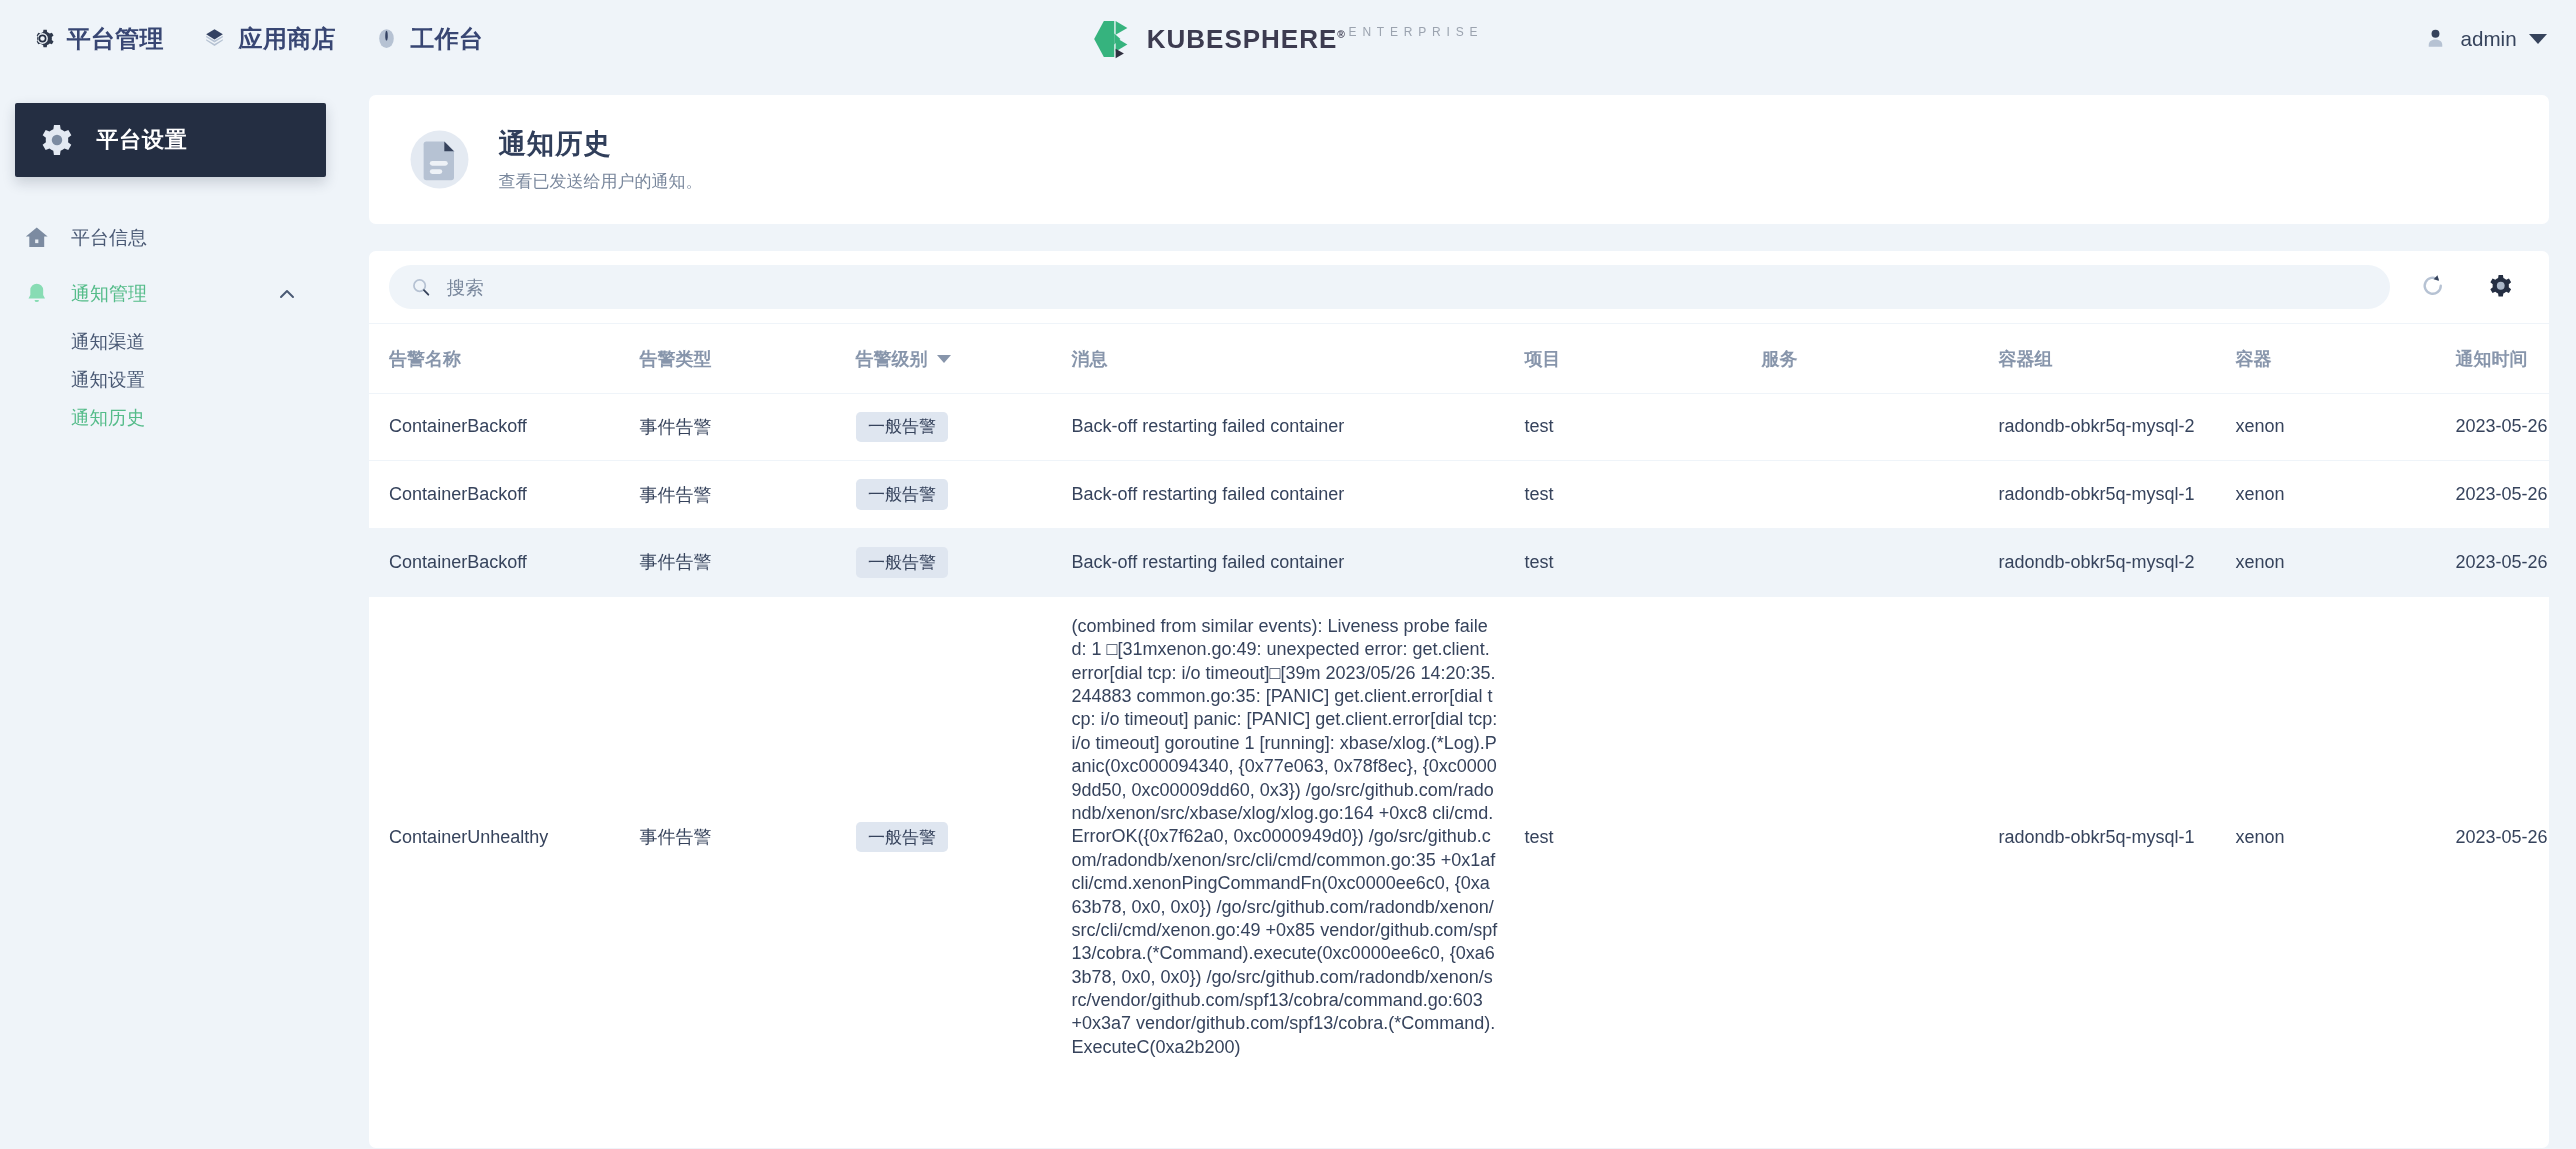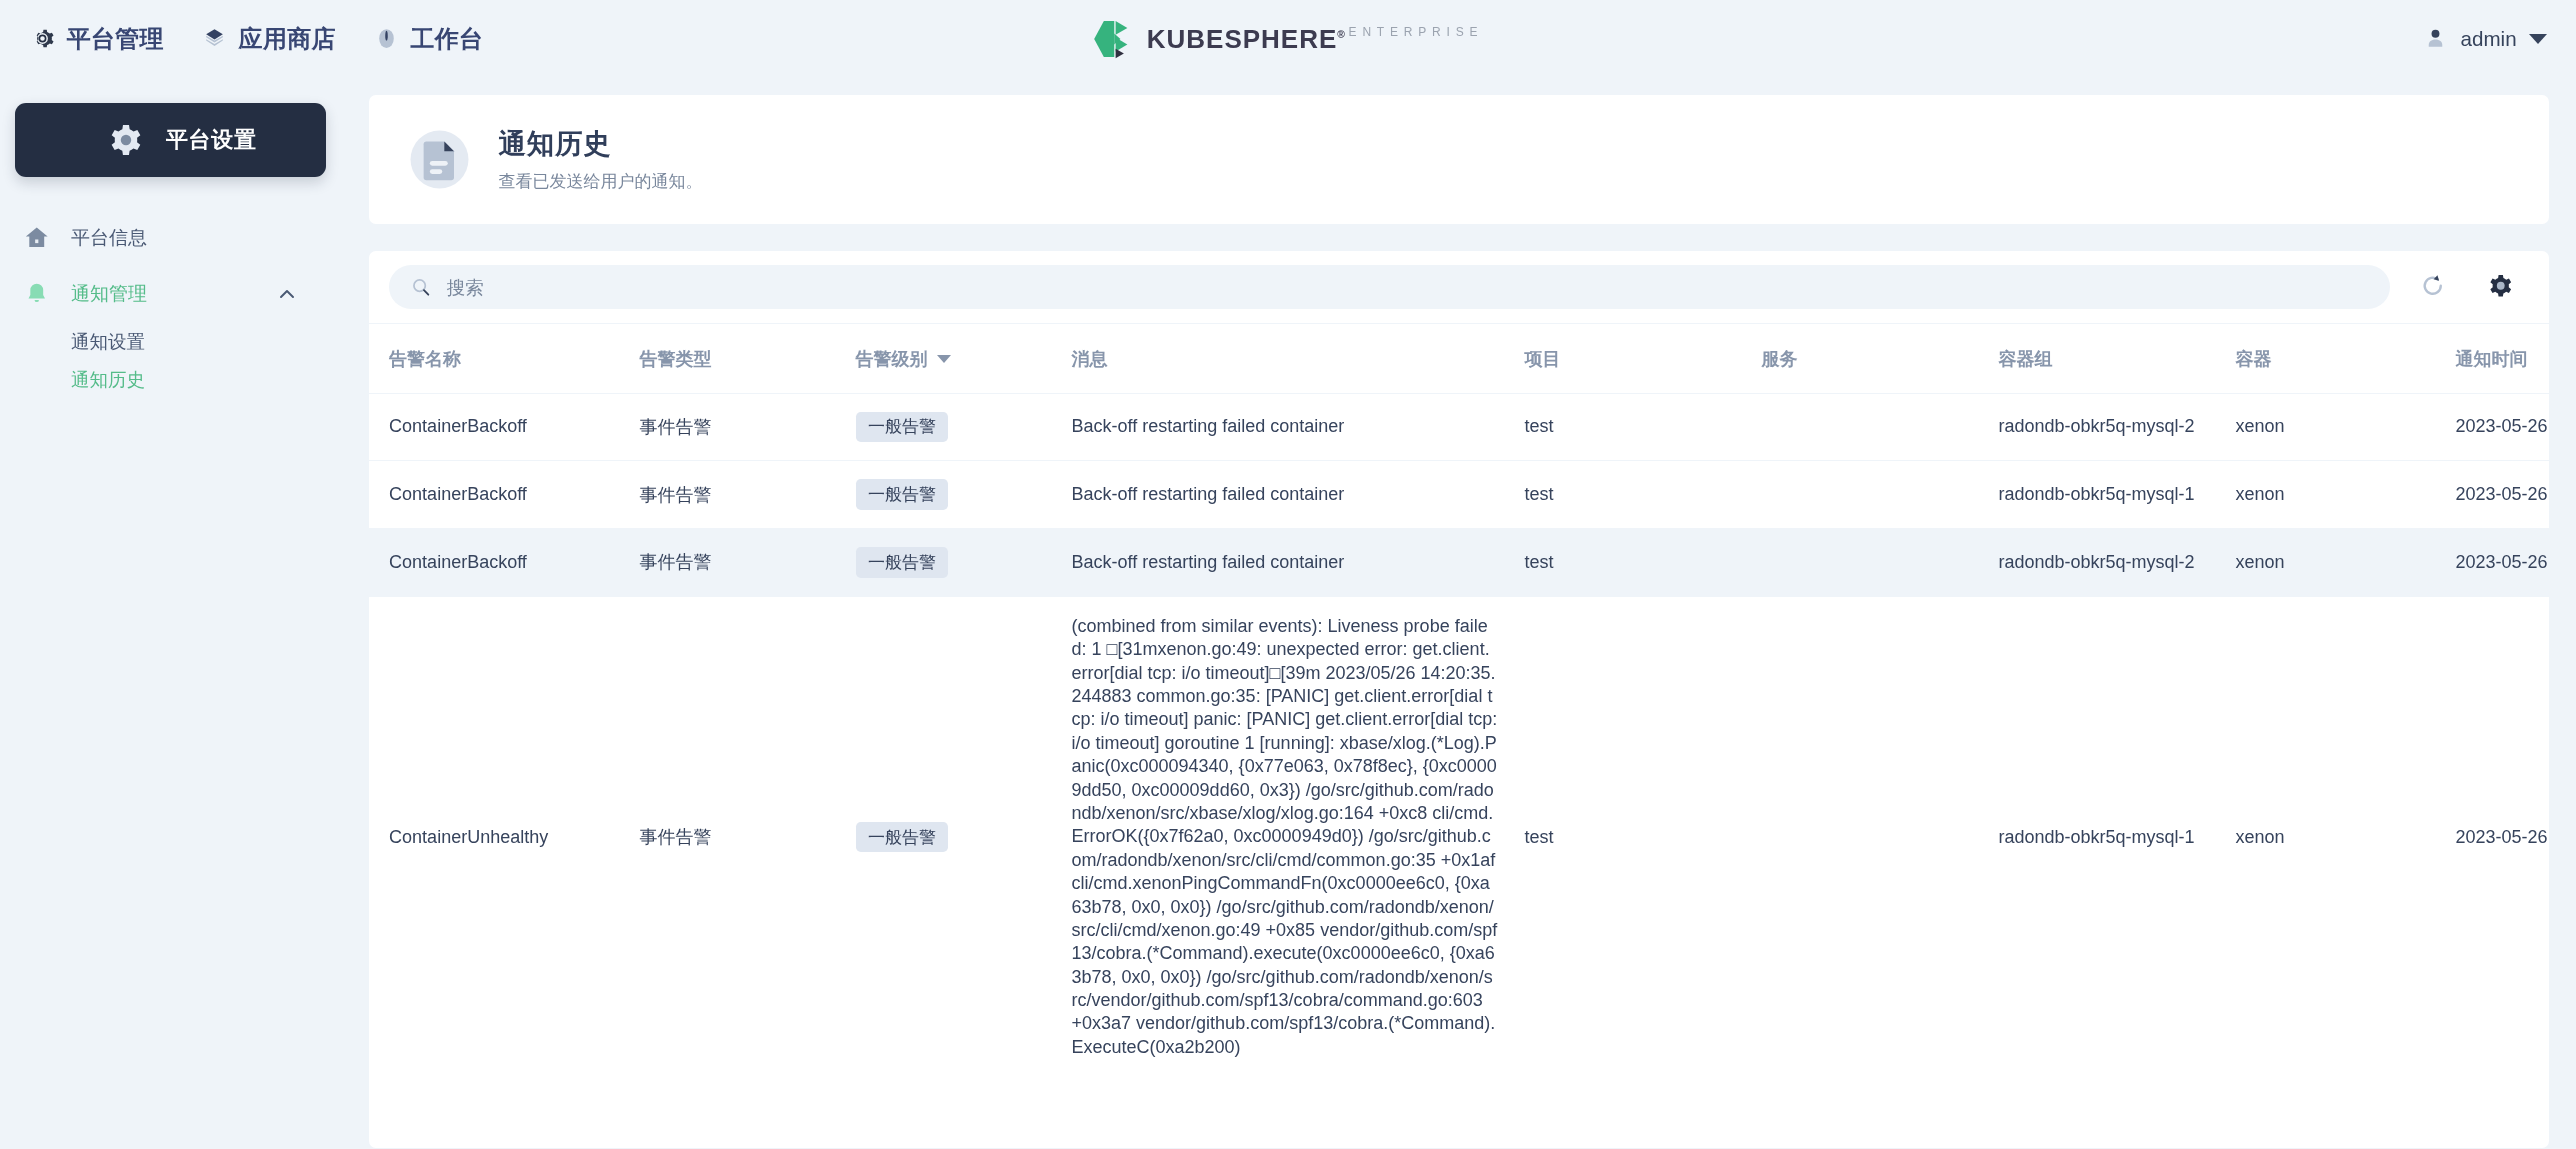--- a/index.html
+++ b/index.html
@@ -58,26 +58,25 @@
   
   .sidebar {
     position: absolute; left: 0; top: 77px;
     width: 341px; height: 1072px;
     background: #eff4f9;
   }
   .sidebar-card {
     margin: 26px 15px 0 15px;
     height: 74px;
     background: #242e42;
-    border-radius: 11px;
+    border-radius: 2px;
     display: flex; align-items: center; gap: 20.6px;
     padding-left: 23px;
     box-shadow: 0 5.5px 12.4px rgba(36,46,66,0.18);
     cursor: pointer;
-    justify-content: center;
   }
   .sidebar-card-title {
     color: #ffffff; font-size: 22px; font-weight: bold; letter-spacing: 0.7px;
   }
   .sidebar-list { margin-top: 33px; }
   .sb-item {
     display: flex; align-items: center;
     height: 56px; padding-left: 23px; position: relative; cursor: pointer;
   }
   .sb-ic { width: 27.5px; height: 27.5px; flex: 0 0 27.5px; }
@@ -287,20 +286,23 @@
         </svg>
       </span>
       <span class="sb-label">通知管理</span>
       <span class="sb-chev">
         <svg viewBox="0 0 24 24" width="18" height="18">
           <path d="M4 16 L12 8 L20 16" stroke="#4a5974" stroke-width="2.6" fill="none" stroke-linecap="round" stroke-linejoin="round"></path>
         </svg>
       </span>
     </div>
 
+    <div class="sb-sub">
+      <span class="sb-sub-label">通知渠道</span>
+    </div>
     <div class="sb-sub">
       <span class="sb-sub-label">通知设置</span>
     </div>
     <div class="sb-sub active">
       <span class="sb-sub-label">通知历史</span>
     </div>
 
 
   </div>
 </div>

